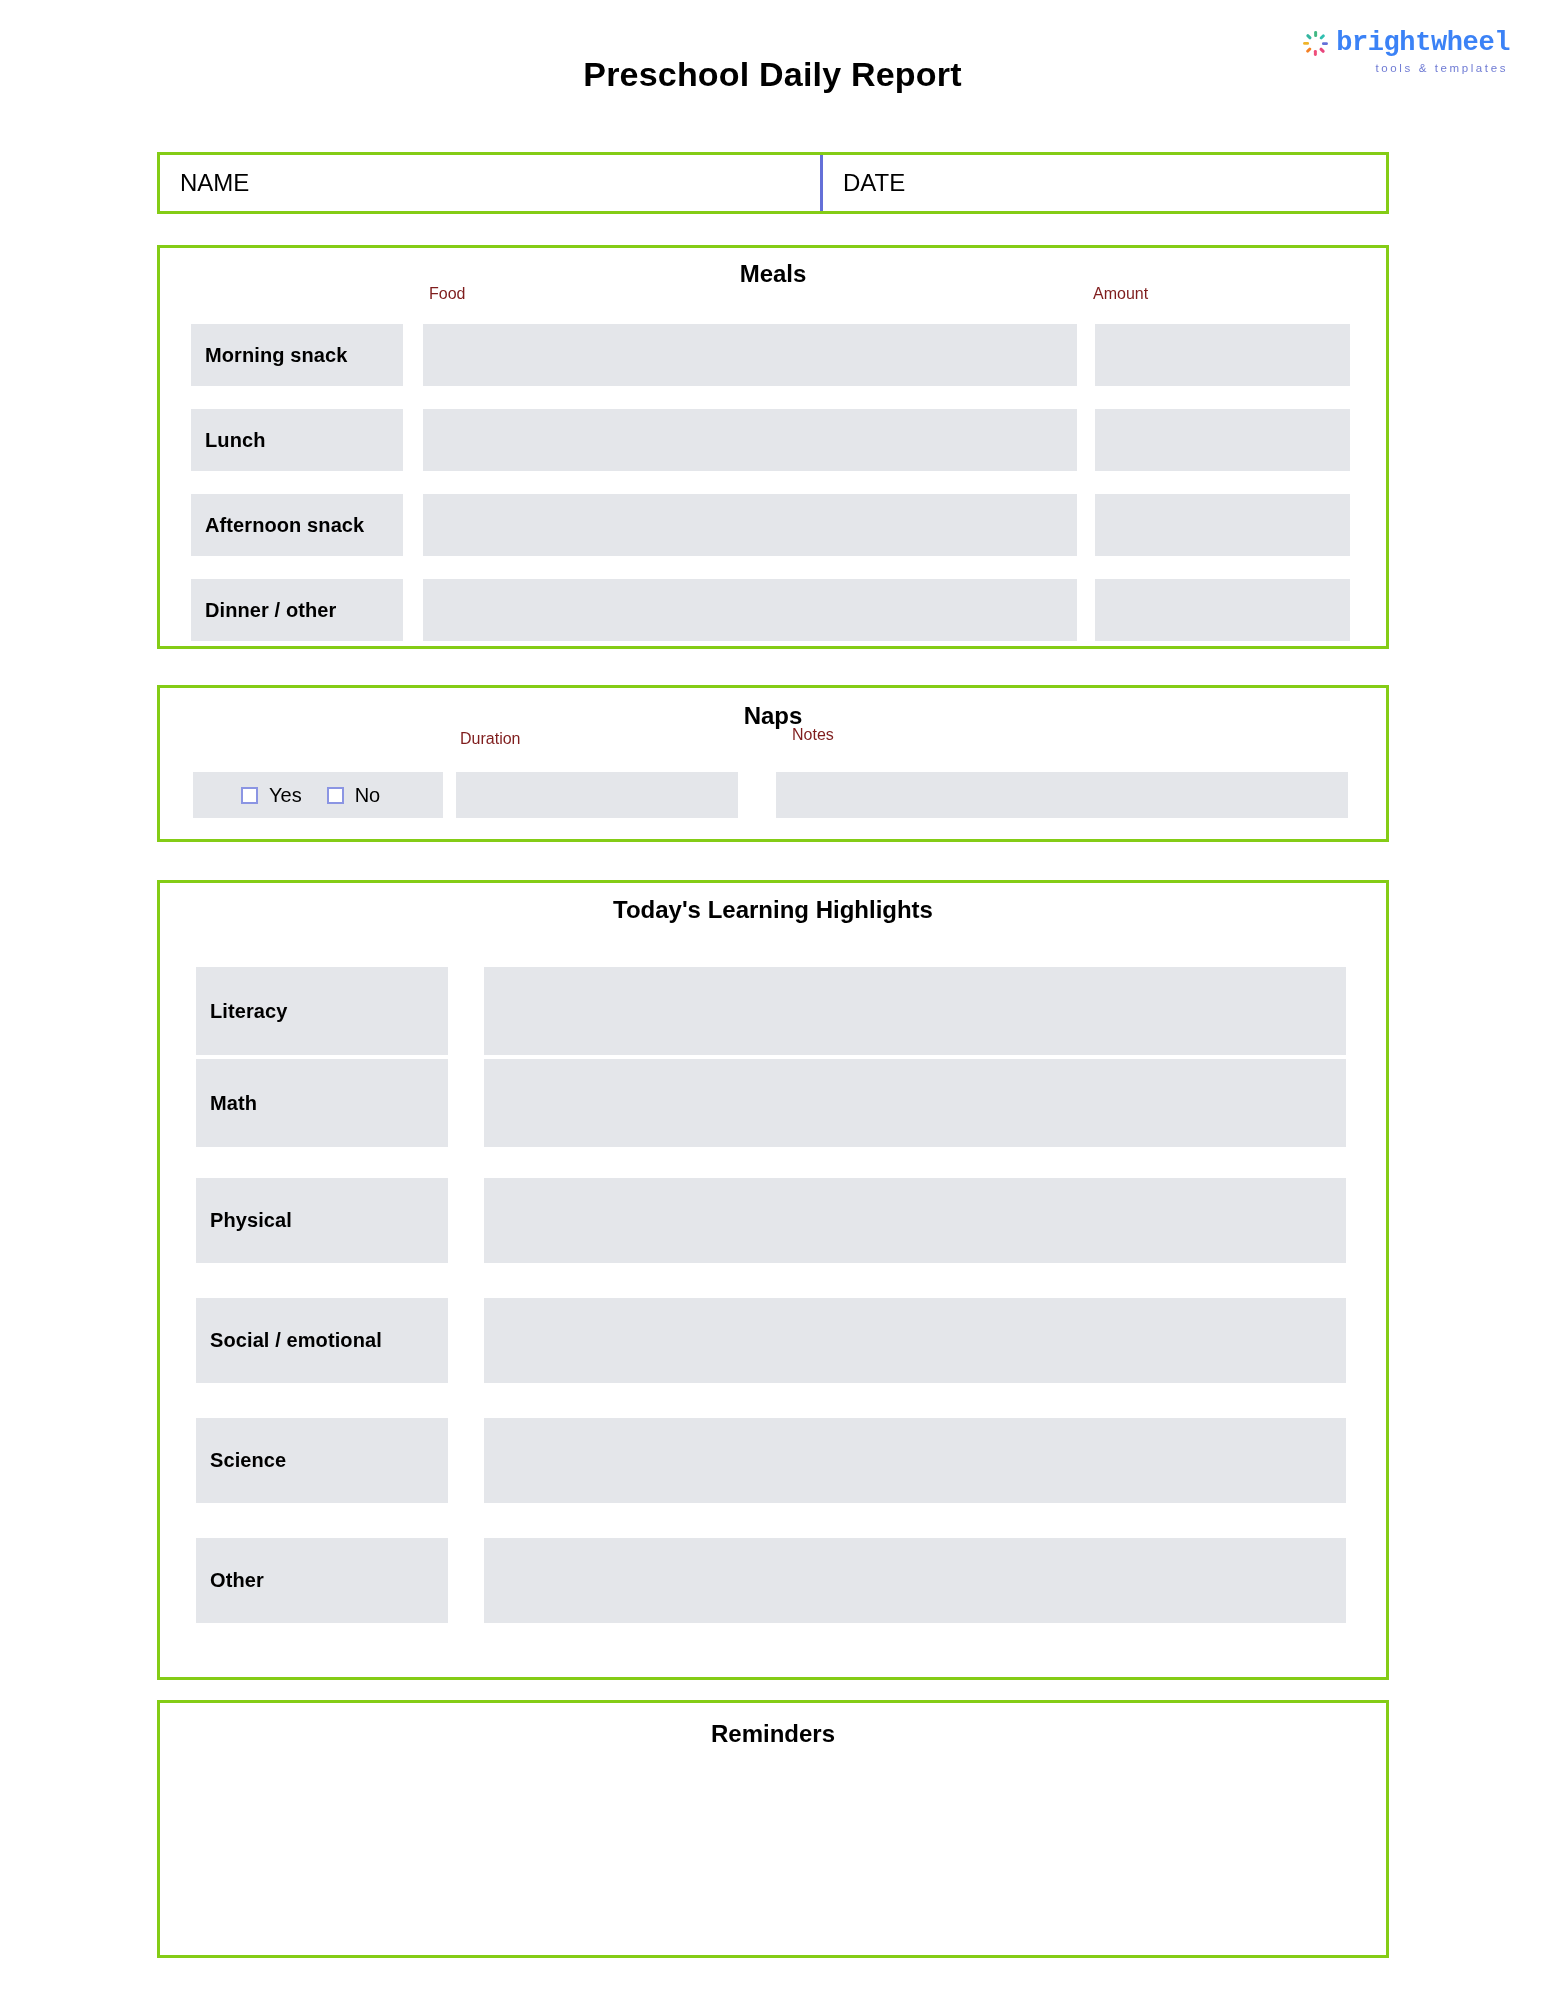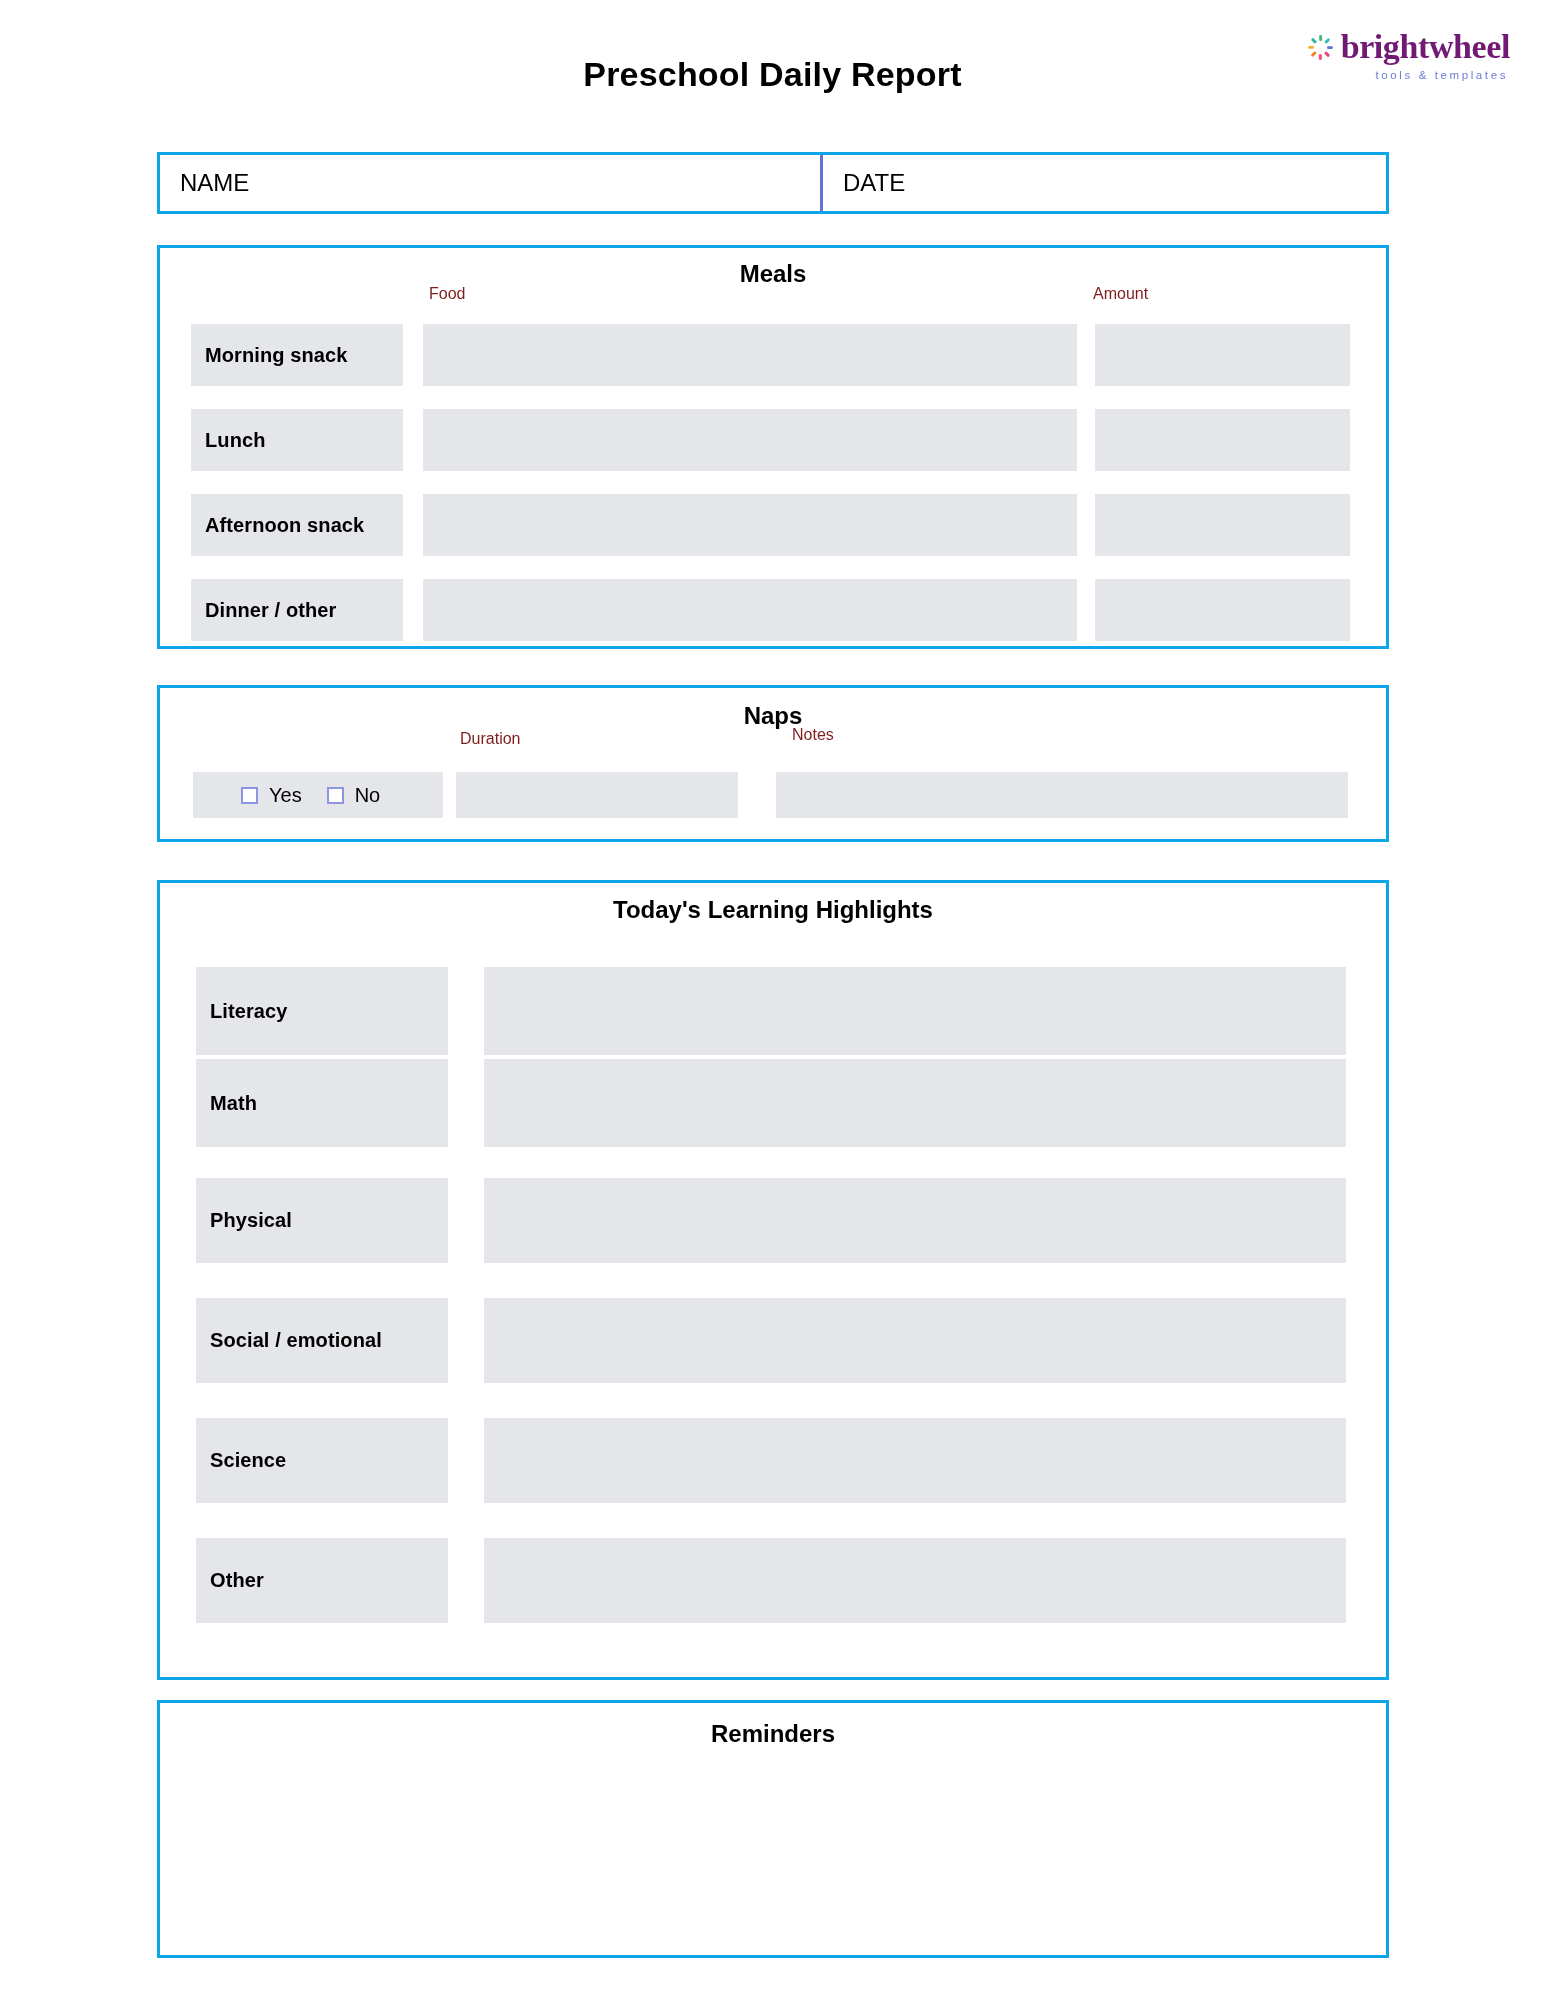--- a/index.html
+++ b/index.html
@@ -35,24 +35,24 @@
     justify-content: flex-end;
     gap: 7px;
   }
   .brand-mark {
     position: relative;
     width: 27px;
     height: 27px;
     flex: 0 0 auto;
   }
   .brand-word {
-    font-family: Liberation Serif, serif;
-    font-size: 34px;
-    font-weight: 700;
-    color: #701a75;
+    font-family: Liberation Mono, monospace;
+    font-size: 27px;
+    font-weight: 700;
+    color: #3b82f6;
     letter-spacing: -0.4px;
     line-height: 1;
   }
   .brand-sub {
     margin-top: 5px;
     font-family: "Liberation Sans", sans-serif;
     font-size: 11.5px;
     font-weight: 400;
     color: #6f7bd4;
     letter-spacing: 2.6px;
@@ -67,21 +67,21 @@
     width: 1545px;
     text-align: center;
     font-size: 34px;
     font-weight: 700;
     letter-spacing: 0.2px;
   }
 
   
   .box {
     position: absolute;
-    border: 3px solid #0ea5e9;
+    border: 3px solid #84cc16;
     background: #ffffff;
   }
 
   .section-title {
     position: absolute;
     left: 0;
     width: 100%;
     text-align: center;
     font-size: 24px;
     font-weight: 700;

